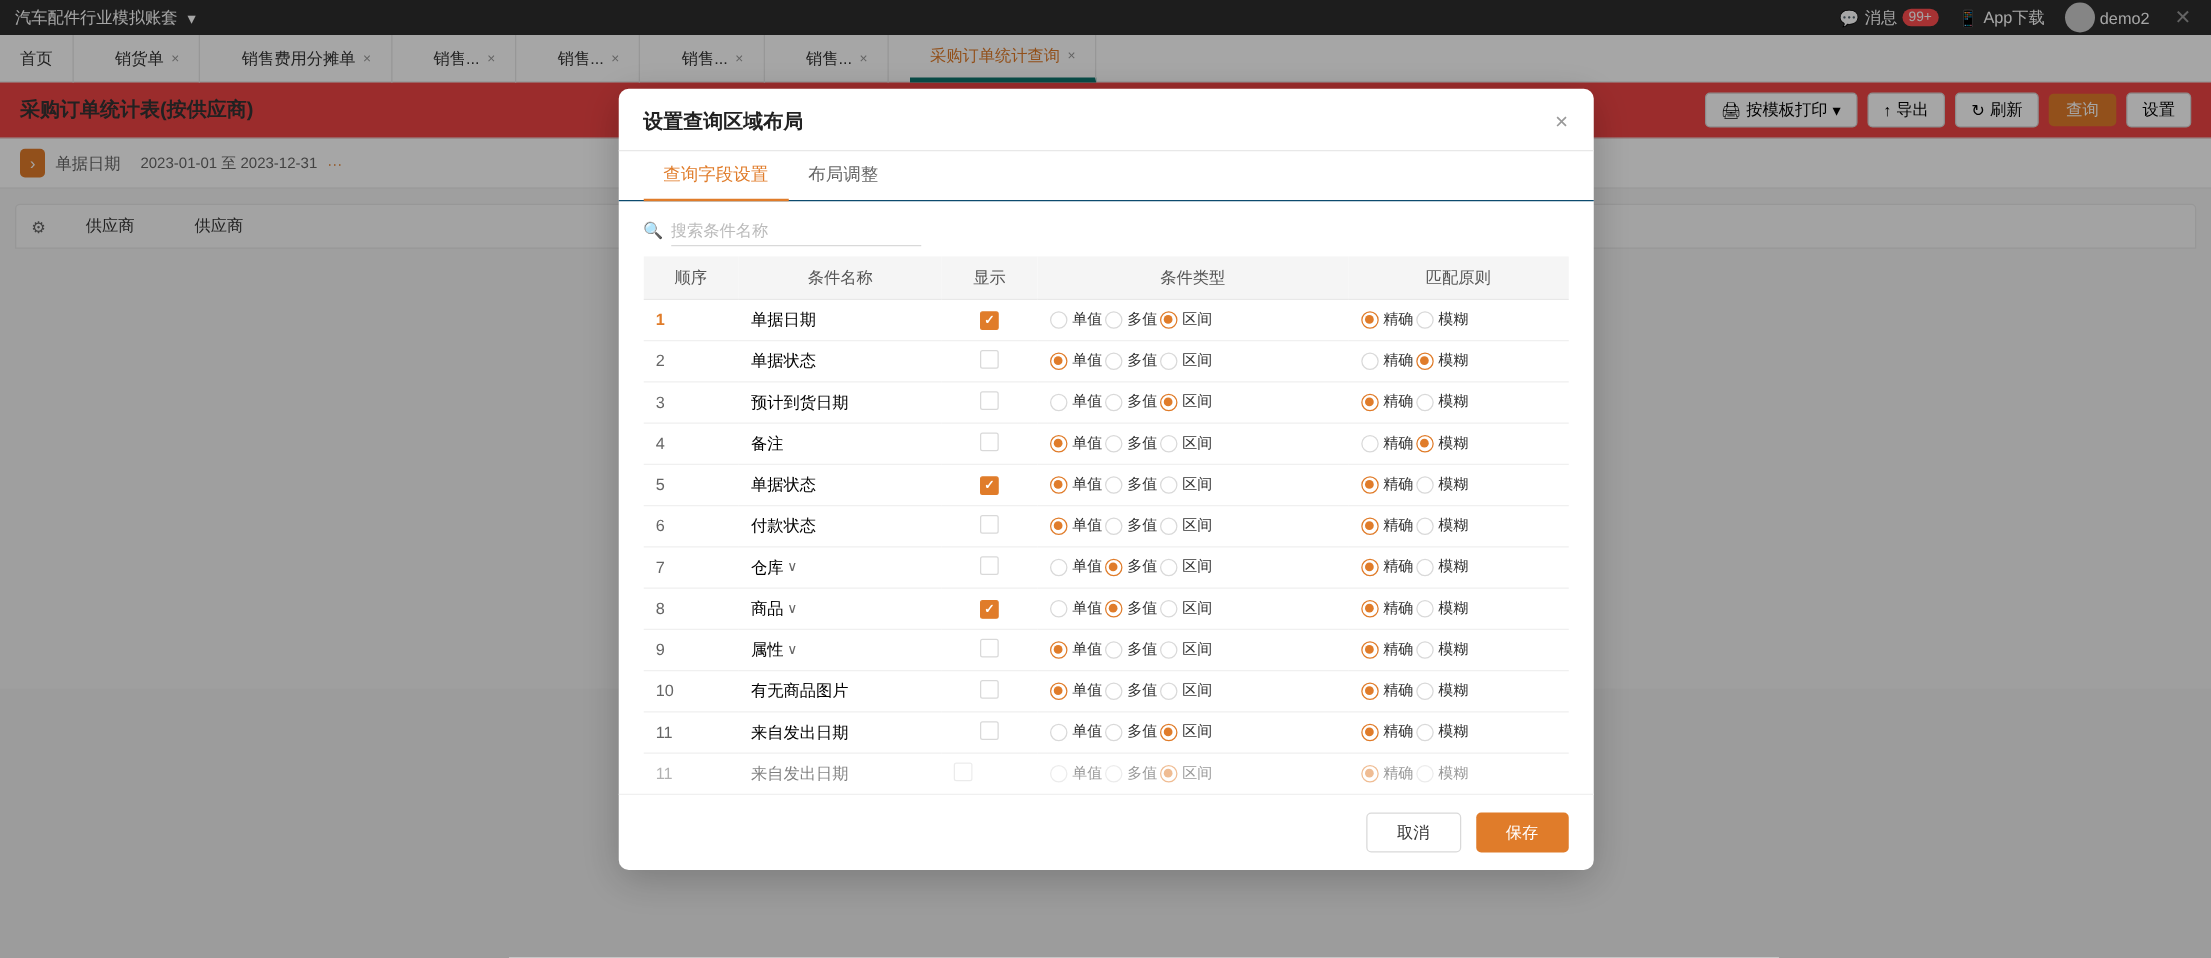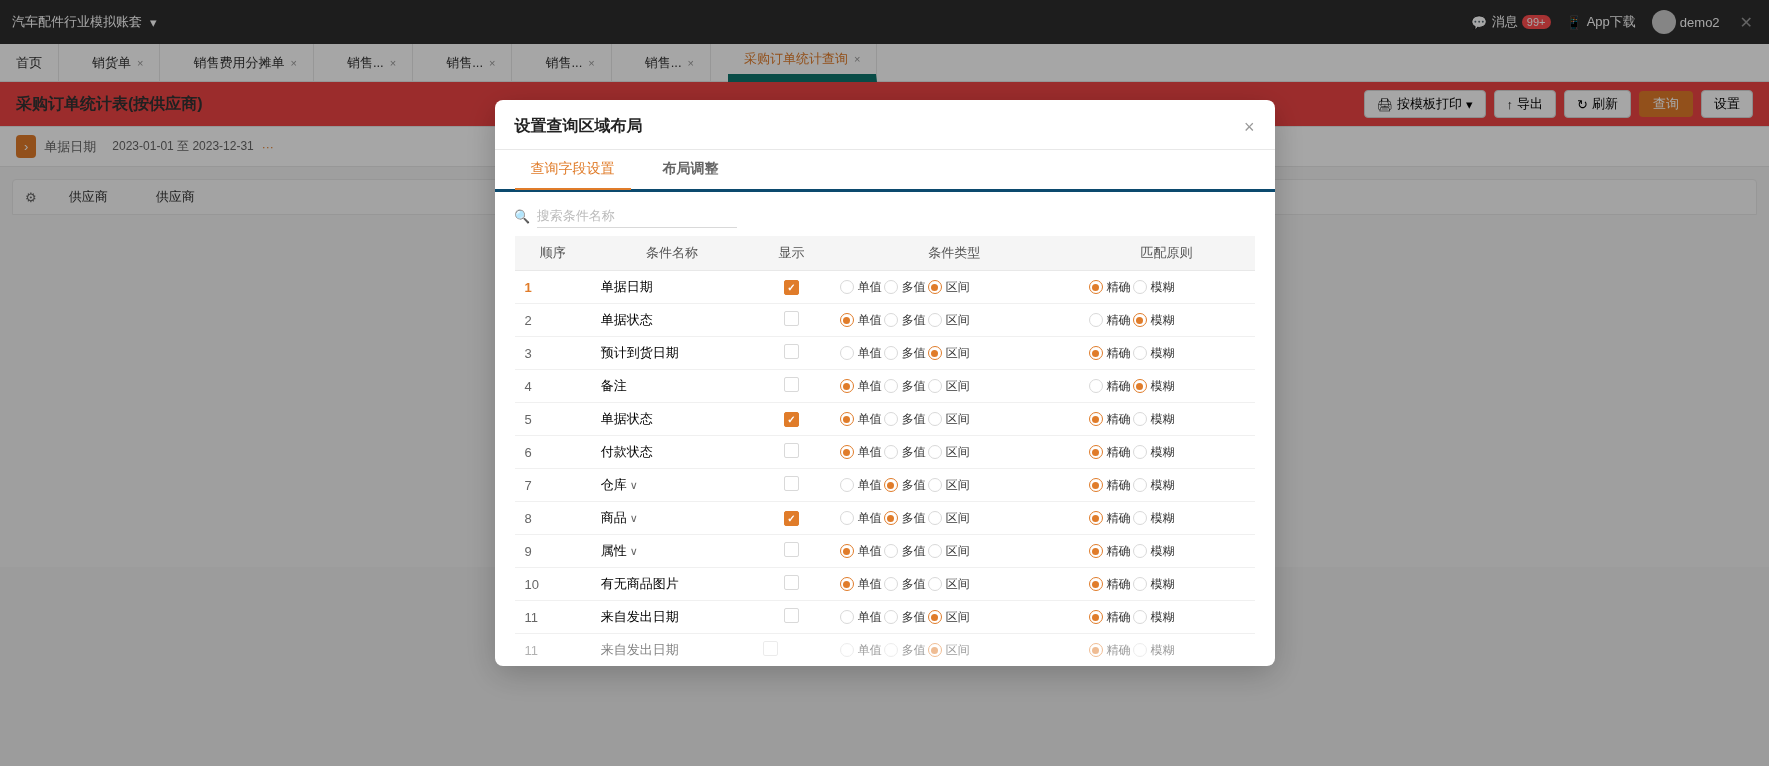--- a/index.html
+++ b/index.html
@@ -1,21 +1,21 @@
 <!DOCTYPE html>
 <html><head>
   <meta charset="utf-8">
   <style>
     * { box-sizing: border-box; margin: 0; padding: 0; }
     body { font-family: 'Microsoft YaHei', Arial, sans-serif; font-size: 13px; background: #f0f0f0; }
 
     
     .top-bar {
       background: #2d2d2d;
-      height: 44px;
+      height: 28px;
       display: flex;
       align-items: center;
       justify-content: space-between;
       padding: 0 12px;
       color: #fff;
     }
     .top-bar-left { display: flex; align-items: center; gap: 8px; font-size: 13px; }
     .top-bar-right { display: flex; align-items: center; gap: 16px; font-size: 13px; }
     .top-bar-right .badge { background: #ff4d4f; color: #fff; border-radius: 10px; padding: 1px 5px; font-size: 11px; }
     .close-btn-top { color: #999; cursor: pointer; font-size: 16px; padding: 0 4px; }
@@ -36,21 +36,21 @@
       display: flex;
       align-items: center;
       cursor: pointer;
       font-size: 13px;
       border-right: 1px solid #e8e8e8;
       color: #333;
       white-space: nowrap;
     }
     .tab-item.active {
       color: #e07c2a;
-      border-bottom: 8px solid #0f766e;
+      border-bottom: 4px solid #0f766e;
     }
     .tab-item .tab-close { margin-left: 6px; color: #999; font-size: 11px; }
 
     
     .page-header {
       background: #ef4444;
       padding: 8px 16px;
       display: flex;
       align-items: center;
       justify-content: space-between;
@@ -159,32 +159,31 @@
       align-items: center;
       justify-content: space-between;
       border-bottom: 1px solid #e8e8e8;
     }
     .dialog-title { font-size: 16px; font-weight: bold; color: #222; }
     .dialog-close { color: #999; cursor: pointer; font-size: 18px; line-height: 1; }
 
     
     .dialog-tabs {
       display: flex;
-      gap: 16px;
+      gap: 0;
       padding: 0 20px;
-      border-bottom: 3px solid #0c4a6e;
+      border-bottom: 1px solid #0c4a6e;
     }
     .dialog-tab {
       padding: 10px 16px;
       cursor: pointer;
       font-size: 14px;
       color: #666;
       border-bottom: 2px solid transparent;
       margin-bottom: -1px;
-      font-weight: bold;
     }
     .dialog-tab.active {
       color: #e07c2a;
       border-bottom: 2px solid #e07c2a;
       font-weight: 500;
     }
 
     
     .dialog-search {
       padding: 12px 20px 8px;
@@ -864,14 +863,18 @@
                     <span class="radio-circle"></span>
                     <span class="radio-label">模糊</span>
                   </label>
                 </div>
               </td>
             </tr>
           </tbody>
       </table>
     </div>
 
+    <div class="dialog-footer">
+      <button class="btn-cancel">取消</button>
+      <button class="btn-save">保存</button>
+    </div>
   </div>
 </div>
 
 </body></html>

